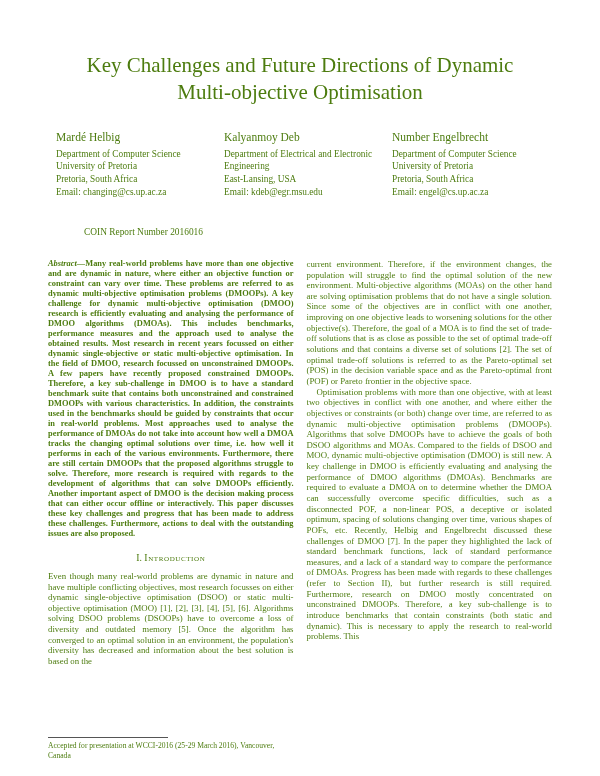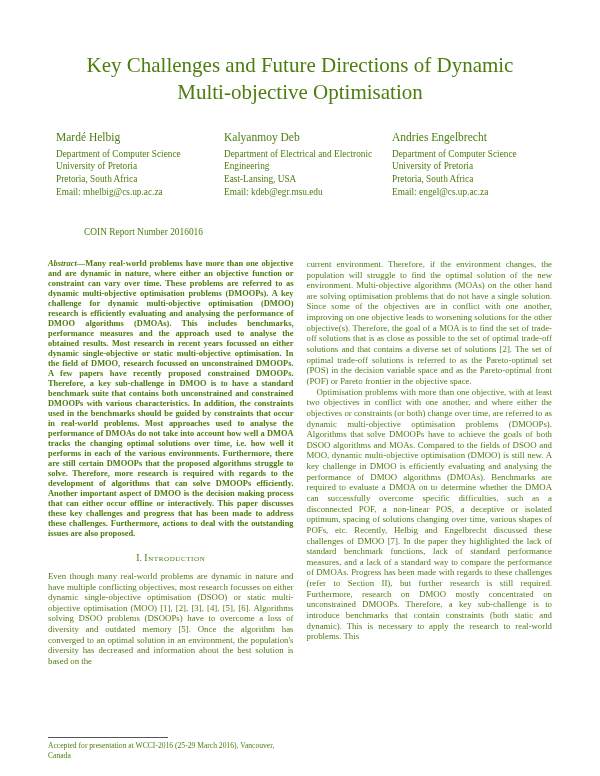--- a/index.html
+++ b/index.html
@@ -110,30 +110,30 @@
 <div class="page">
 
   <h1 class="title">Key Challenges and Future Directions of Dynamic Multi-objective Optimisation</h1>
 
   <div class="authors">
     <div class="author">
       <div class="author-name">Mardé Helbig</div>
       <div class="author-line">Department of Computer Science</div>
       <div class="author-line">University of Pretoria</div>
       <div class="author-line">Pretoria, South Africa</div>
-      <div class="author-line">Email: mhelbig@cs.up.ac.za</div>
+      <div class="author-line">Email: changing@cs.up.ac.za</div>
     </div>
     <div class="author">
       <div class="author-name">Kalyanmoy Deb</div>
       <div class="author-line">Department of Electrical and Electronic Engineering</div>
       <div class="author-line">East-Lansing, USA</div>
       <div class="author-line">Email: kdeb@egr.msu.edu</div>
     </div>
     <div class="author">
-      <div class="author-name">Andries Engelbrecht</div>
+      <div class="author-name">Number Engelbrecht</div>
       <div class="author-line">Department of Computer Science</div>
       <div class="author-line">University of Pretoria</div>
       <div class="author-line">Pretoria, South Africa</div>
       <div class="author-line">Email: engel@cs.up.ac.za</div>
     </div>
   </div>
 
   <div class="report">COIN Report Number 2016016</div>
 
   <div class="columns">

